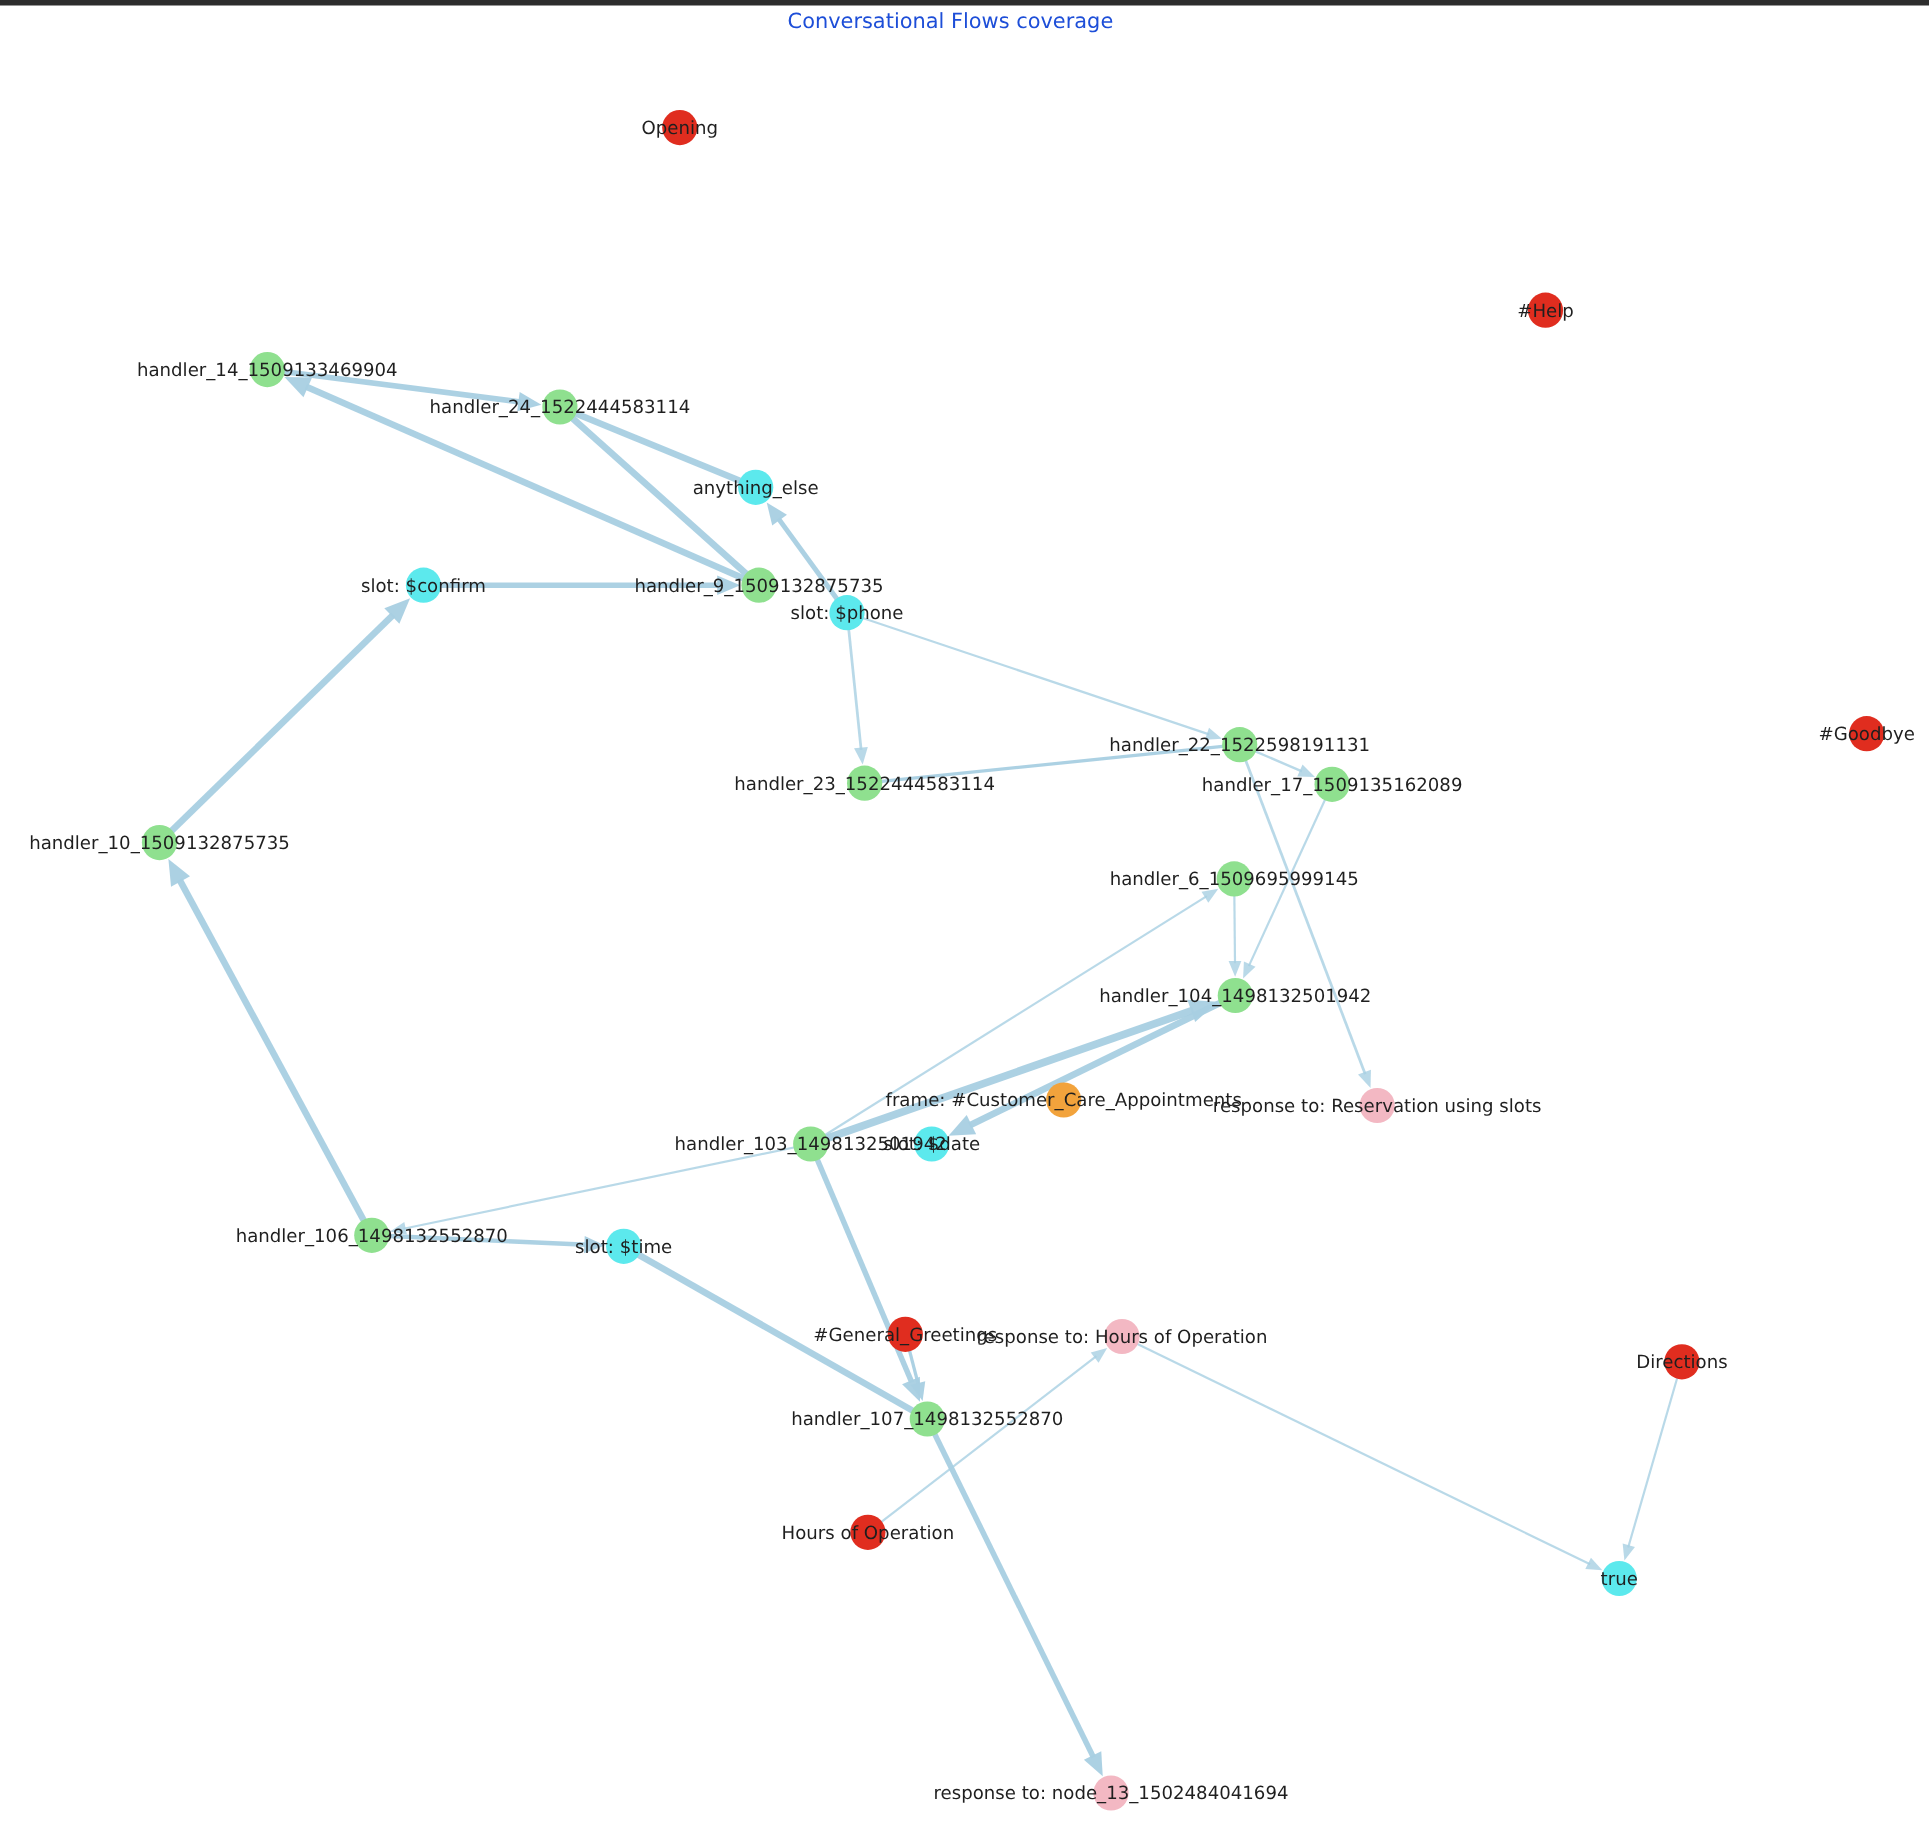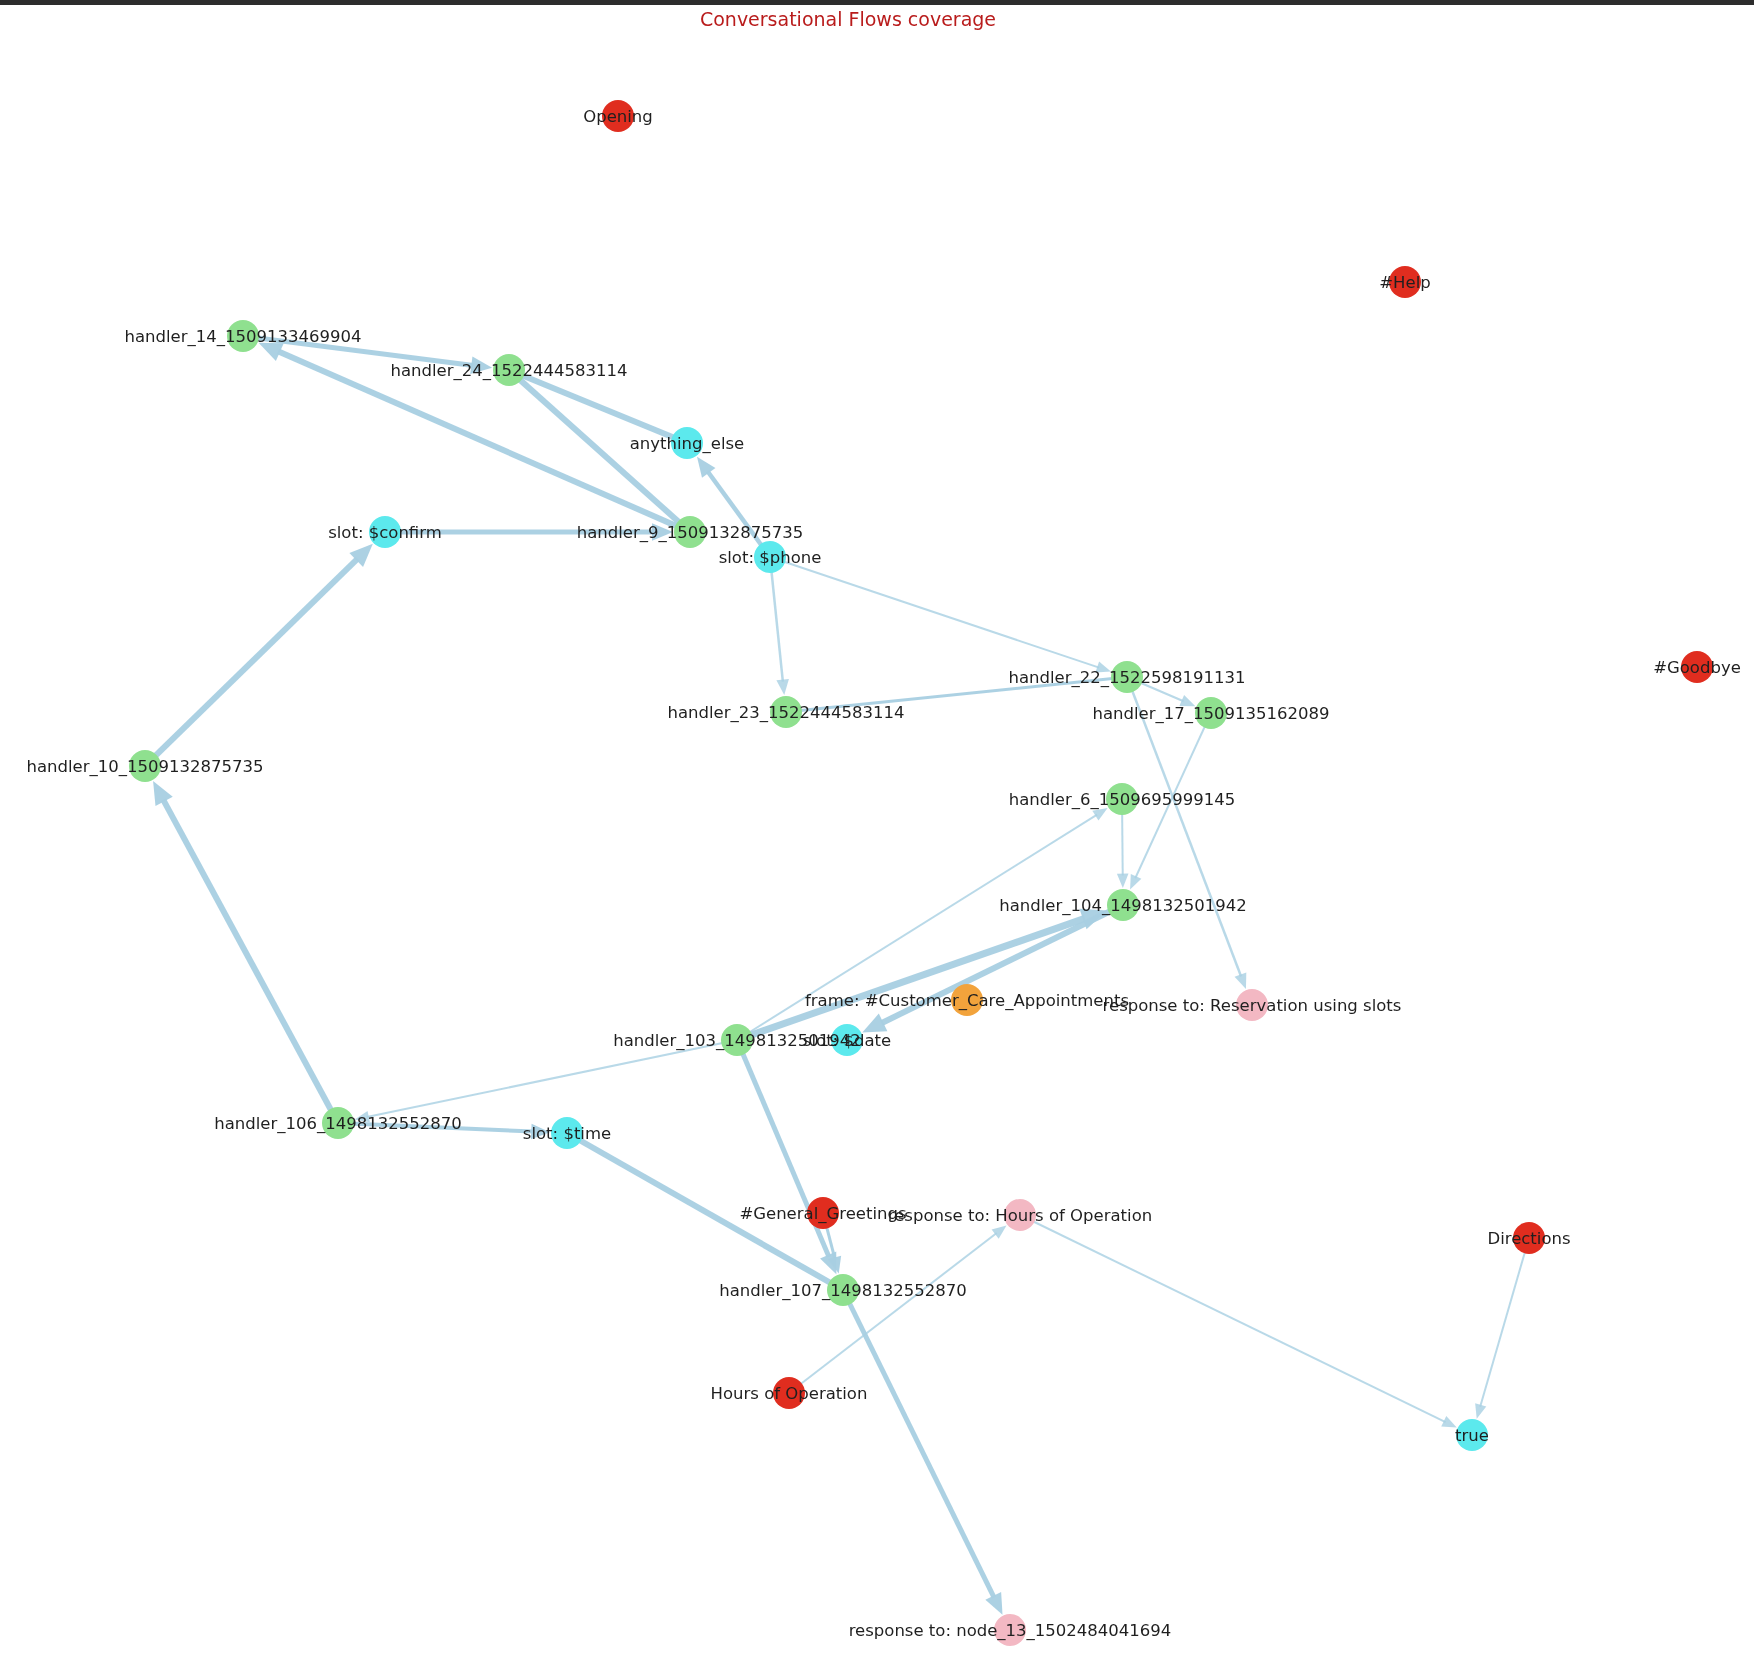--- a/index.html
+++ b/index.html
@@ -26,21 +26,21 @@
   #graph-svg text {
     font-family: "DejaVu Sans", "Liberation Sans", sans-serif;
     font-size: 16.5px;
   }
 </style>
 </head>
 <body>
 
 <div id="figure" style="background: rgb(255, 255, 255);">
   <div id="top-bar" style="background: rgb(45, 45, 45);"></div>
-  <div id="chart-title" style="color: #b91c1c;">Conversational Flows coverage</div>
+  <div id="chart-title" style="color: #1d4ed8; margin-left: 16px;">Conversational Flows coverage</div>
   <svg id="graph-svg" width="1754" height="1672" viewBox="0 0 1754 1672">
       <line x1="690" y1="532" x2="277.98462461016675" y2="351.34001437045345" stroke="#a8cfe2" stroke-width="6" stroke-opacity="0.95"></line>
       <polygon points="258.5690737793936,342.8267079659086 283.7516767057368,343.16804336420404 275.8808839921011,361.1182696039754" fill="#a8cfe2" fill-opacity="0.95"></polygon>
       <line x1="243" y1="336" x2="473.29052595068913" y2="365.4356311365542" stroke="#a8cfe2" stroke-width="5" stroke-opacity="0.95"></line>
       <polygon points="492.1371928100476,367.8446035922617 470.19093167021845,373.9110376339721 472.42240089234747,356.4530725431979" fill="#a8cfe2" fill-opacity="0.95"></polygon>
       <line x1="509" y1="370" x2="687" y2="443" stroke="#a8cfe2" stroke-width="6" stroke-opacity="0.95"></line>
       <line x1="509" y1="370" x2="690" y2="532" stroke="#a8cfe2" stroke-width="6" stroke-opacity="0.95"></line>
       <line x1="770" y1="557" x2="707.5419052490207" y2="471.21418311311277" stroke="#a8cfe2" stroke-width="4.5" stroke-opacity="0.95"></line>
       <polygon points="697.0060856513854,456.7432983645535 715.4290551154069,467.94571757326617 702.0091284770782,477.71636591520723" fill="#a8cfe2" fill-opacity="0.95"></polygon>
       <line x1="385" y1="532" x2="654" y2="532" stroke="#a8cfe2" stroke-width="5" stroke-opacity="0.95"></line>

